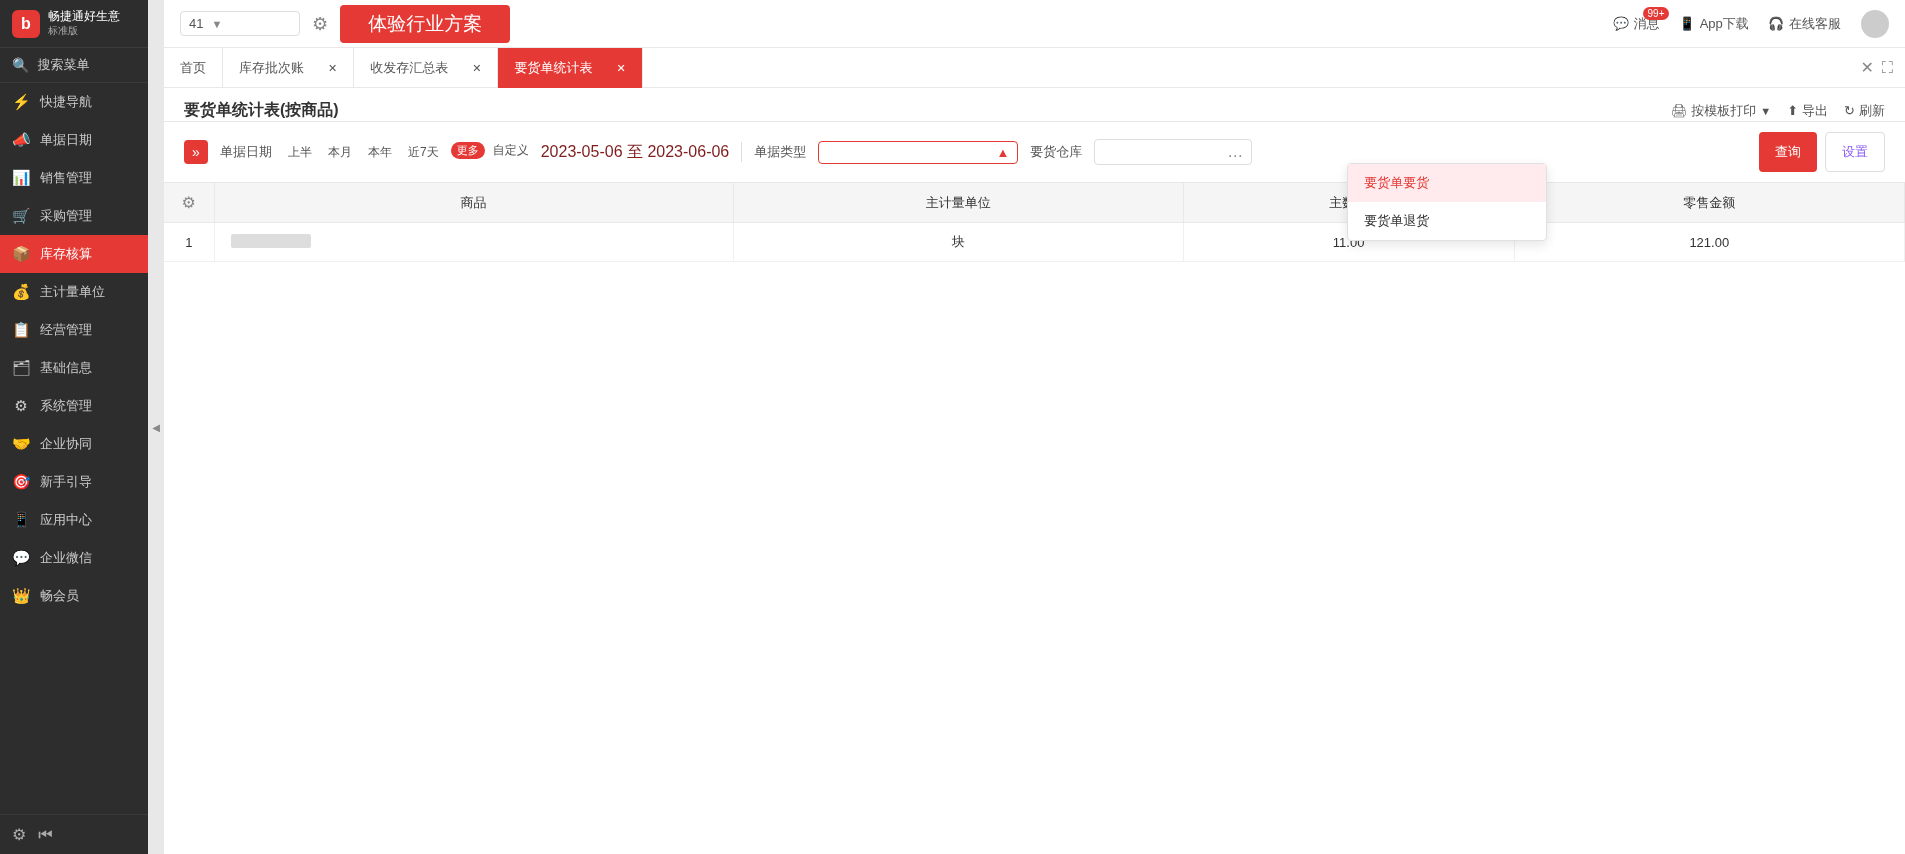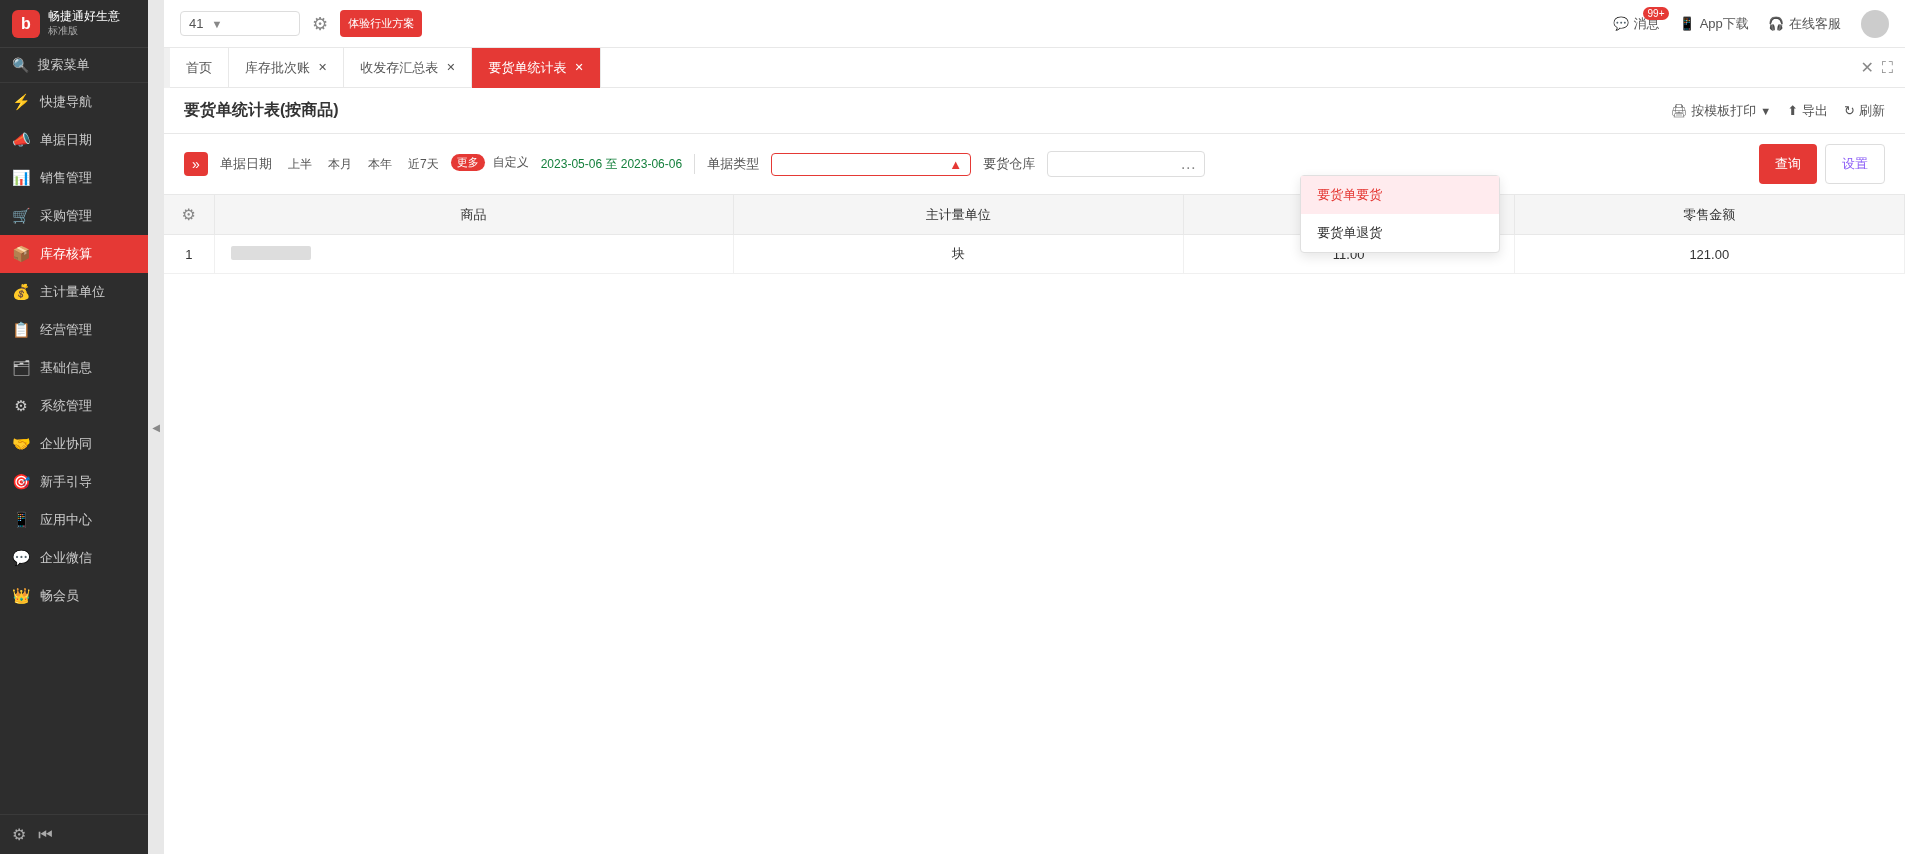--- a/index.html
+++ b/index.html
@@ -130,22 +130,22 @@
       min-width: 120px;
       background: #fff;
     }
     .topbar-selector-arrow { margin-left: 8px; color: #888; font-size: 11px; }
     .topbar-gear { color: #888; font-size: 18px; cursor: pointer; }
     .trial-btn {
       background: #e53935;
       color: #fff;
       border: none;
       border-radius: 4px;
-      padding: 6px 8px;
-      font-size: 11px;
+      padding: 6px 28px;
+      font-size: 19px;
       cursor: pointer;
       font-weight: 500;
     }
     .topbar-right {
       display: flex;
       align-items: center;
       gap: 20px;
       color: #555;
       font-size: 13px;
     }
@@ -171,36 +171,34 @@
       height: 28px;
       background: #ccc;
       border-radius: 50%;
     }
 
     
     .tabs-bar {
       height: 40px;
       background: #fff;
       display: flex;
-      align-items: center;
       padding: 0 0 0 0;
       border-bottom: 1px solid #e8e8e8;
       flex-shrink: 0;
-      margin-left: 6px;
     }
     .tab {
       display: flex;
       align-items: center;
       padding: 0 16px;
       height: 40px;
       font-size: 13px;
       color: #555;
       cursor: pointer;
       border-right: 1px solid #e8e8e8;
-      gap: 6px;
+      gap: 22px;
       white-space: nowrap;
     }
     .tab.active {
       background: #e53935;
       color: #fff;
     }
     .tab-close {
       font-size: 11px;
       color: inherit;
       margin-left: 2px;
@@ -230,21 +228,21 @@
       flex: 1;
       display: flex;
       flex-direction: column;
       overflow: hidden;
       background: #f5f5f5;
     }
     .page-header {
       display: flex;
       align-items: center;
       justify-content: space-between;
-      padding: 12px 20px 12px;
+      padding: 12px 20px 0;
       background: #fff;
       border-bottom: 1px solid #e8e8e8;
     }
     .page-title {
       font-size: 16px;
       font-weight: 600;
       color: #333;
     }
     .page-actions {
       display: flex;
@@ -308,22 +306,22 @@
       border-radius: 10px;
       padding: 1px 6px;
       cursor: pointer;
     }
     .date-custom {
       color: #555;
       font-size: 12px;
       cursor: pointer;
     }
     .date-range {
-      color: #15803d;
-      font-size: 12px;
+      color: #7f1d1d;
+      font-size: 16px;
     }
     .filter-separator {
       width: 1px;
       height: 20px;
       background: #ddd;
     }
     .filter-type-label {
       color: #555;
       font-size: 13px;
       white-space: nowrap;

